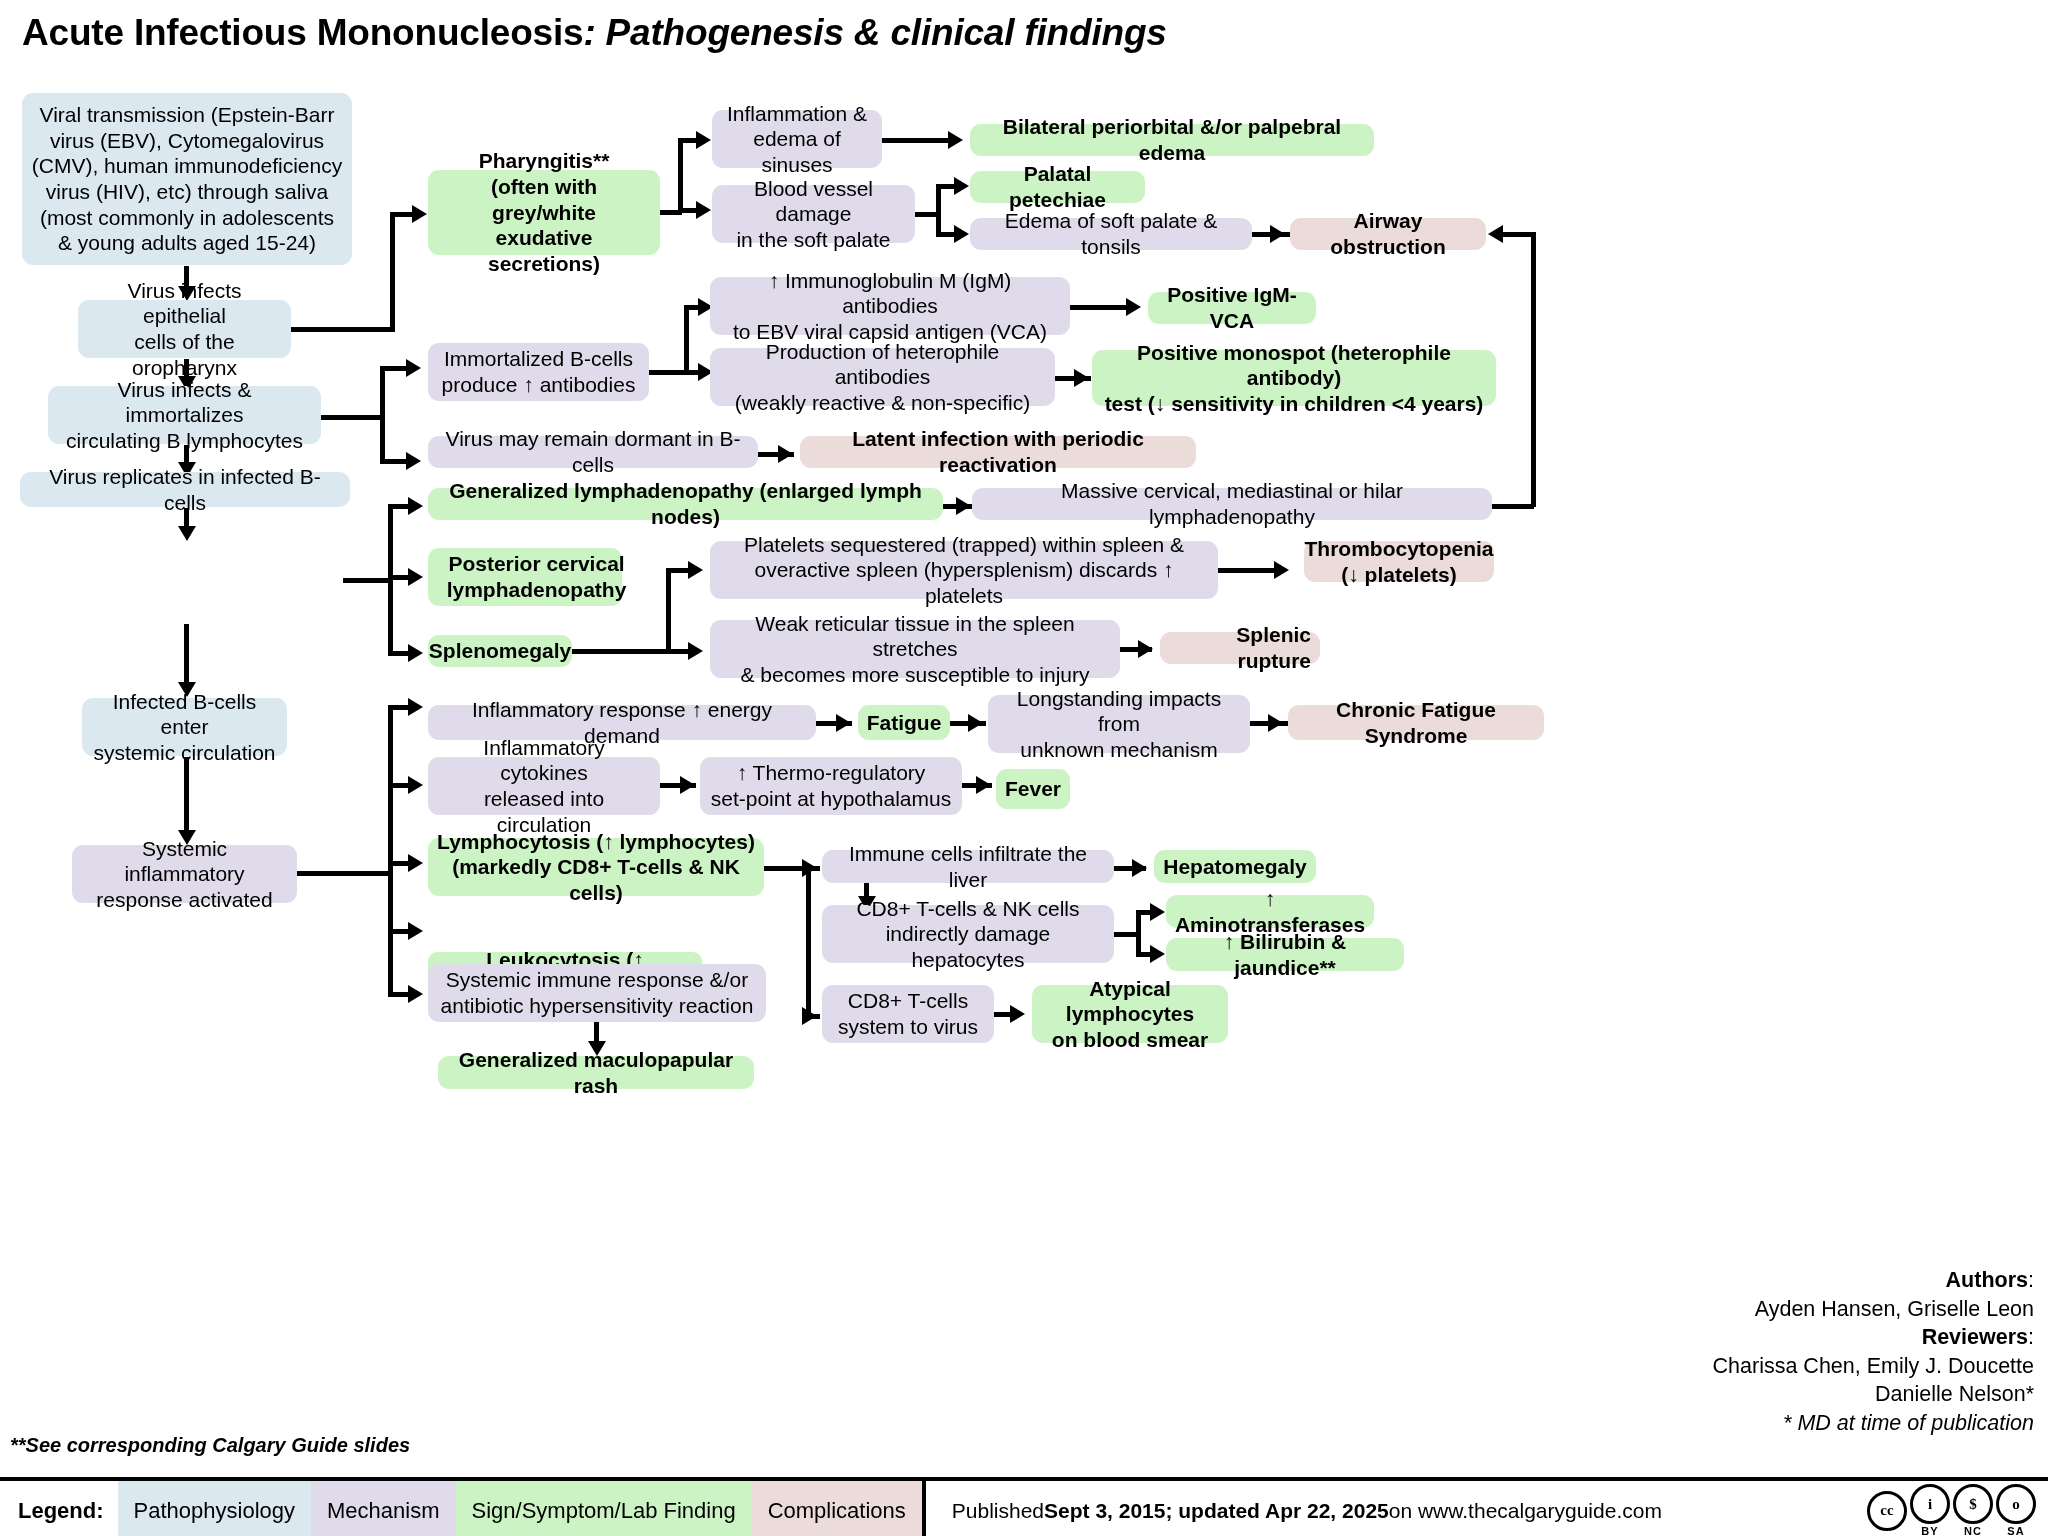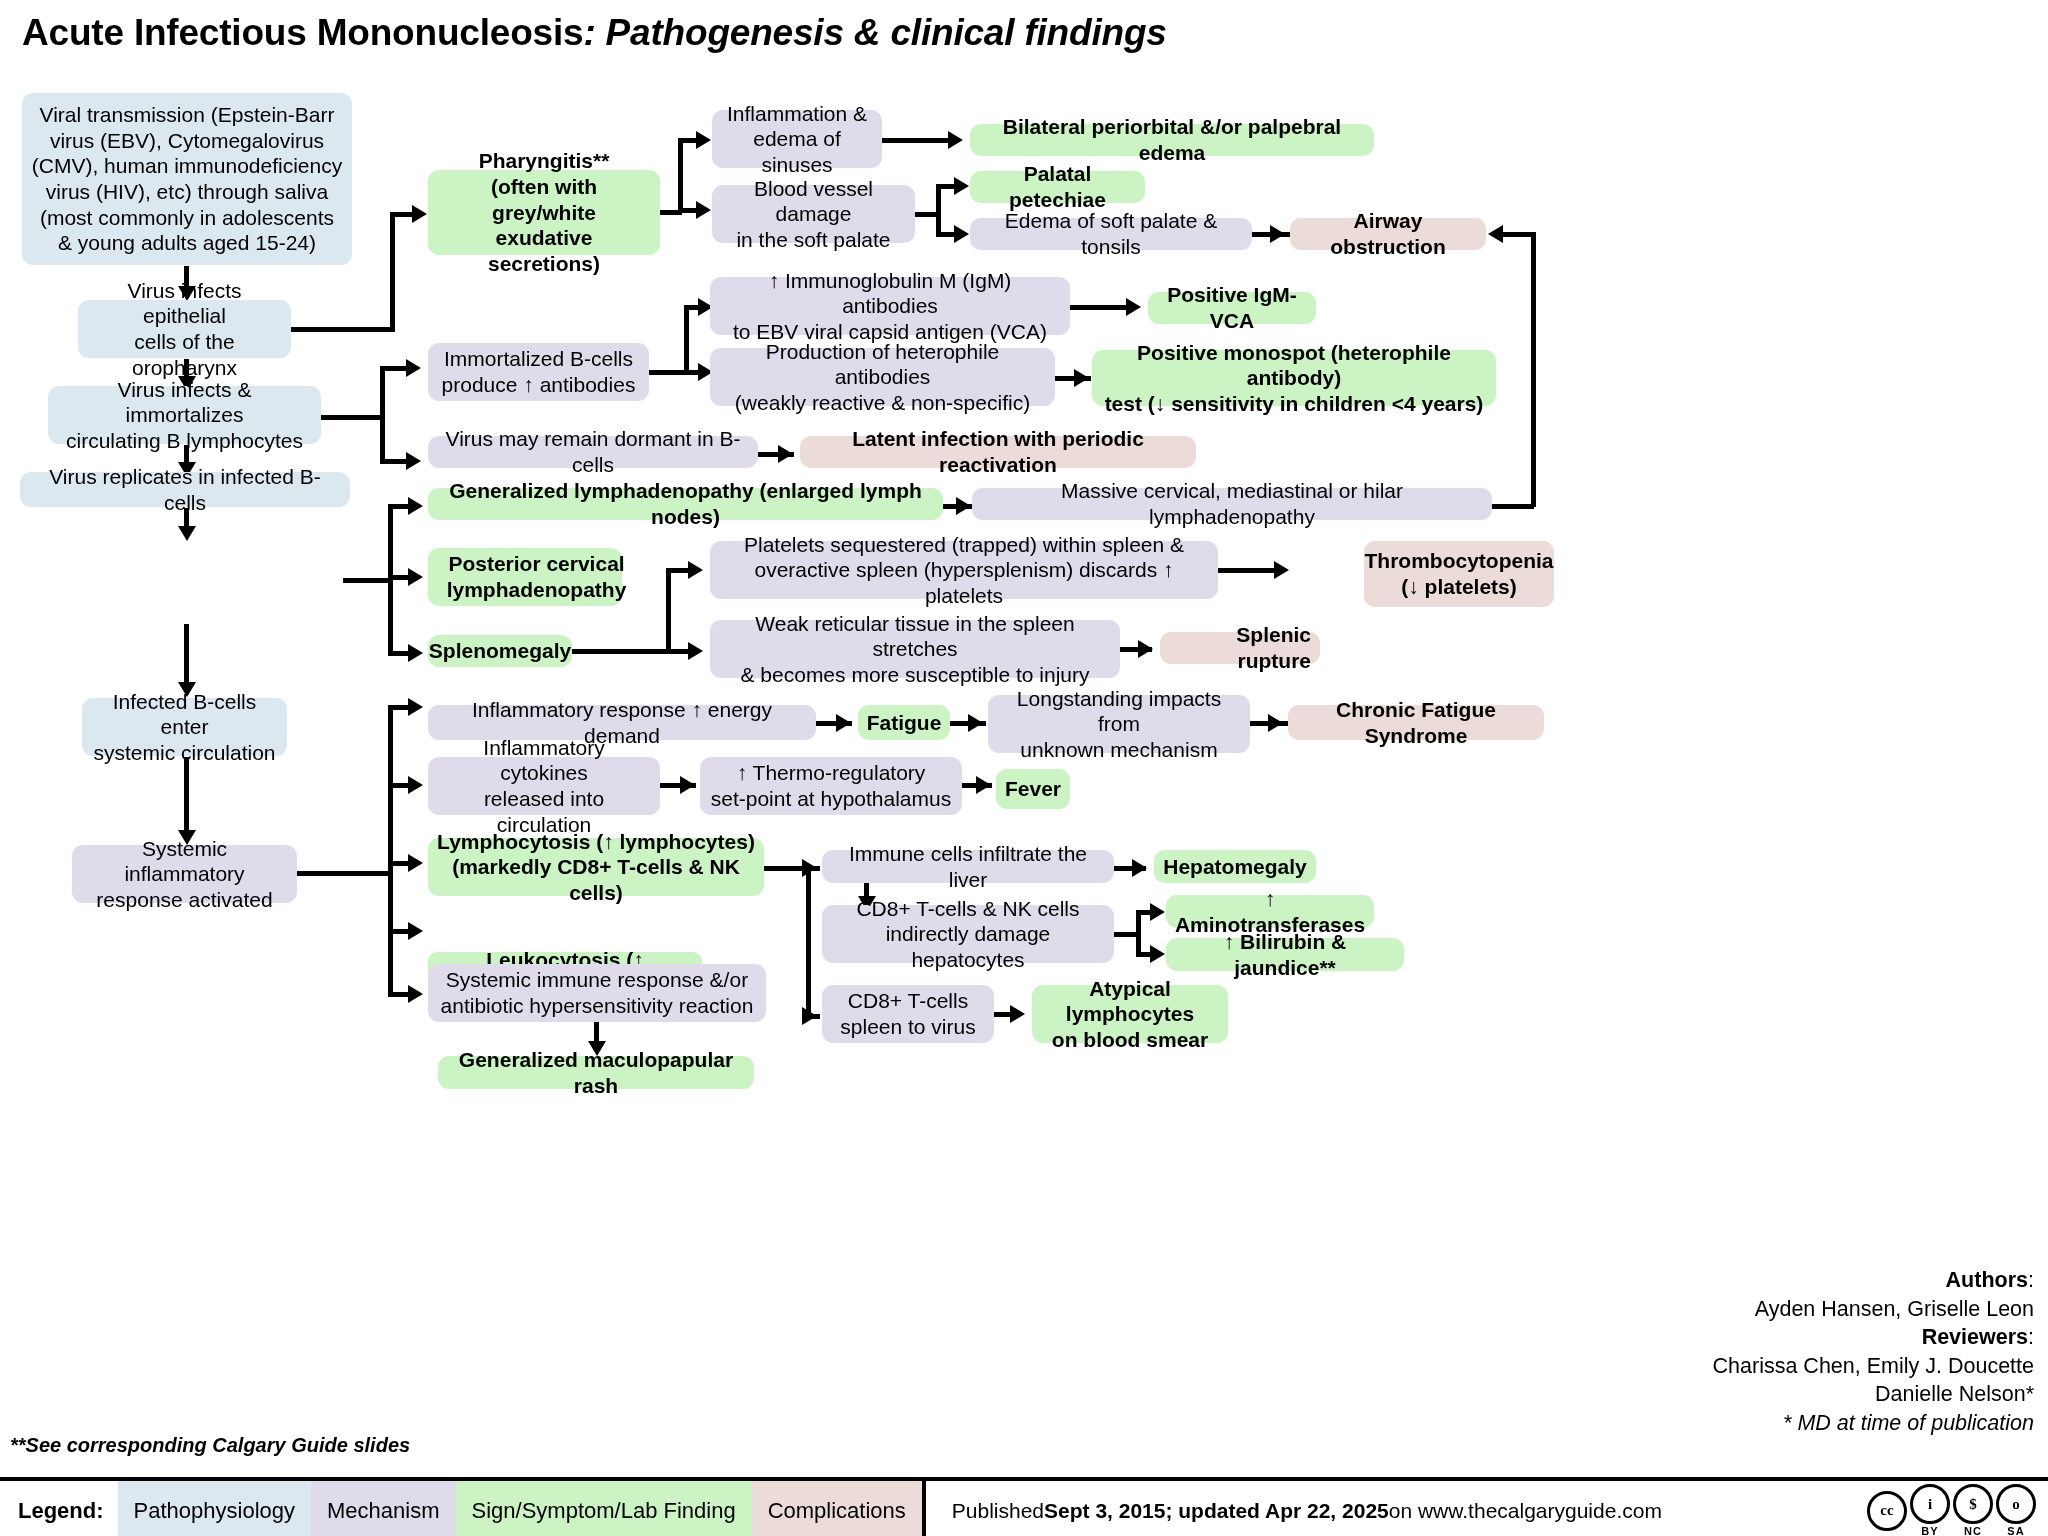--- a/index.html
+++ b/index.html
@@ -236,21 +236,21 @@
   <div class="ln vl" style="left:666px;top:568px;height:85px;"></div>
   <div class="ln hl" style="left:666px;top:568px;width:26px;"></div>
   <div class="arrow ar-r" style="left:688px;top:561px;"></div>
   <div class="ln hl" style="left:666px;top:649px;width:26px;"></div>
   <div class="arrow ar-r" style="left:688px;top:642px;"></div>
 
   <div class="node mech" style="left:710px;top:541px;width:508px;height:58px;">Platelets sequestered (trapped) within spleen &amp;
 overactive spleen (hypersplenism) discards ↑ platelets</div>
   <div class="ln hl" style="left:1218px;top:568px;width:62px;"></div>
   <div class="arrow ar-r" style="left:1274px;top:561px;"></div>
-  <div class="node compl" style="left:1364px;top:541px;width:190px;height:66px;">Thrombocytopenia
+  <div class="node compl" style="left:1304px;top:541px;width:190px;height:41px;">Thrombocytopenia
 (↓ platelets)</div>
 
   <div class="node mech" style="left:710px;top:620px;width:410px;height:58px;">Weak reticular tissue in the spleen stretches
 &amp; becomes more susceptible to injury</div>
   <div class="ln hl" style="left:1120px;top:647px;width:32px;"></div>
   <div class="arrow ar-r" style="left:1138px;top:640px;"></div>
   <div class="node compl" style="left:1160px;top:632px;width:160px;height:32px;text-align:right;">Splenic rupture</div>
 
   <div class="ln hl" style="left:297px;top:871px;width:96px;"></div>
   <div class="ln vl" style="left:388px;top:705px;height:290px;"></div>
@@ -317,21 +317,21 @@
   <div class="ln vl" style="left:1136px;top:910px;height:45px;"></div>
   <div class="ln hl" style="left:1136px;top:910px;width:18px;"></div>
   <div class="arrow ar-r" style="left:1150px;top:903px;"></div>
   <div class="ln hl" style="left:1136px;top:952px;width:18px;"></div>
   <div class="arrow ar-r" style="left:1150px;top:945px;"></div>
 
   <div class="node sign" style="left:1166px;top:895px;width:208px;height:33px;">↑ Aminotransferases</div>
   <div class="node sign" style="left:1166px;top:938px;width:238px;height:33px;">↑ Bilirubin &amp; jaundice**</div>
 
   <div class="node mech" style="left:822px;top:985px;width:172px;height:58px;">CD8+ T-cells
-spleen to virus</div>
+system to virus</div>
   <div class="ln hl" style="left:994px;top:1012px;width:22px;"></div>
   <div class="arrow ar-r" style="left:1010px;top:1005px;"></div>
   <div class="node sign" style="left:1032px;top:985px;width:196px;height:58px;">Atypical lymphocytes
 on blood smear</div>
 
   <div class="authors">
     <div><b>Authors</b>:</div>
     <div>Ayden Hansen, Griselle Leon</div>
     <div><b>Reviewers</b>:</div>
     <div>Charissa Chen, Emily J. Doucette</div>

